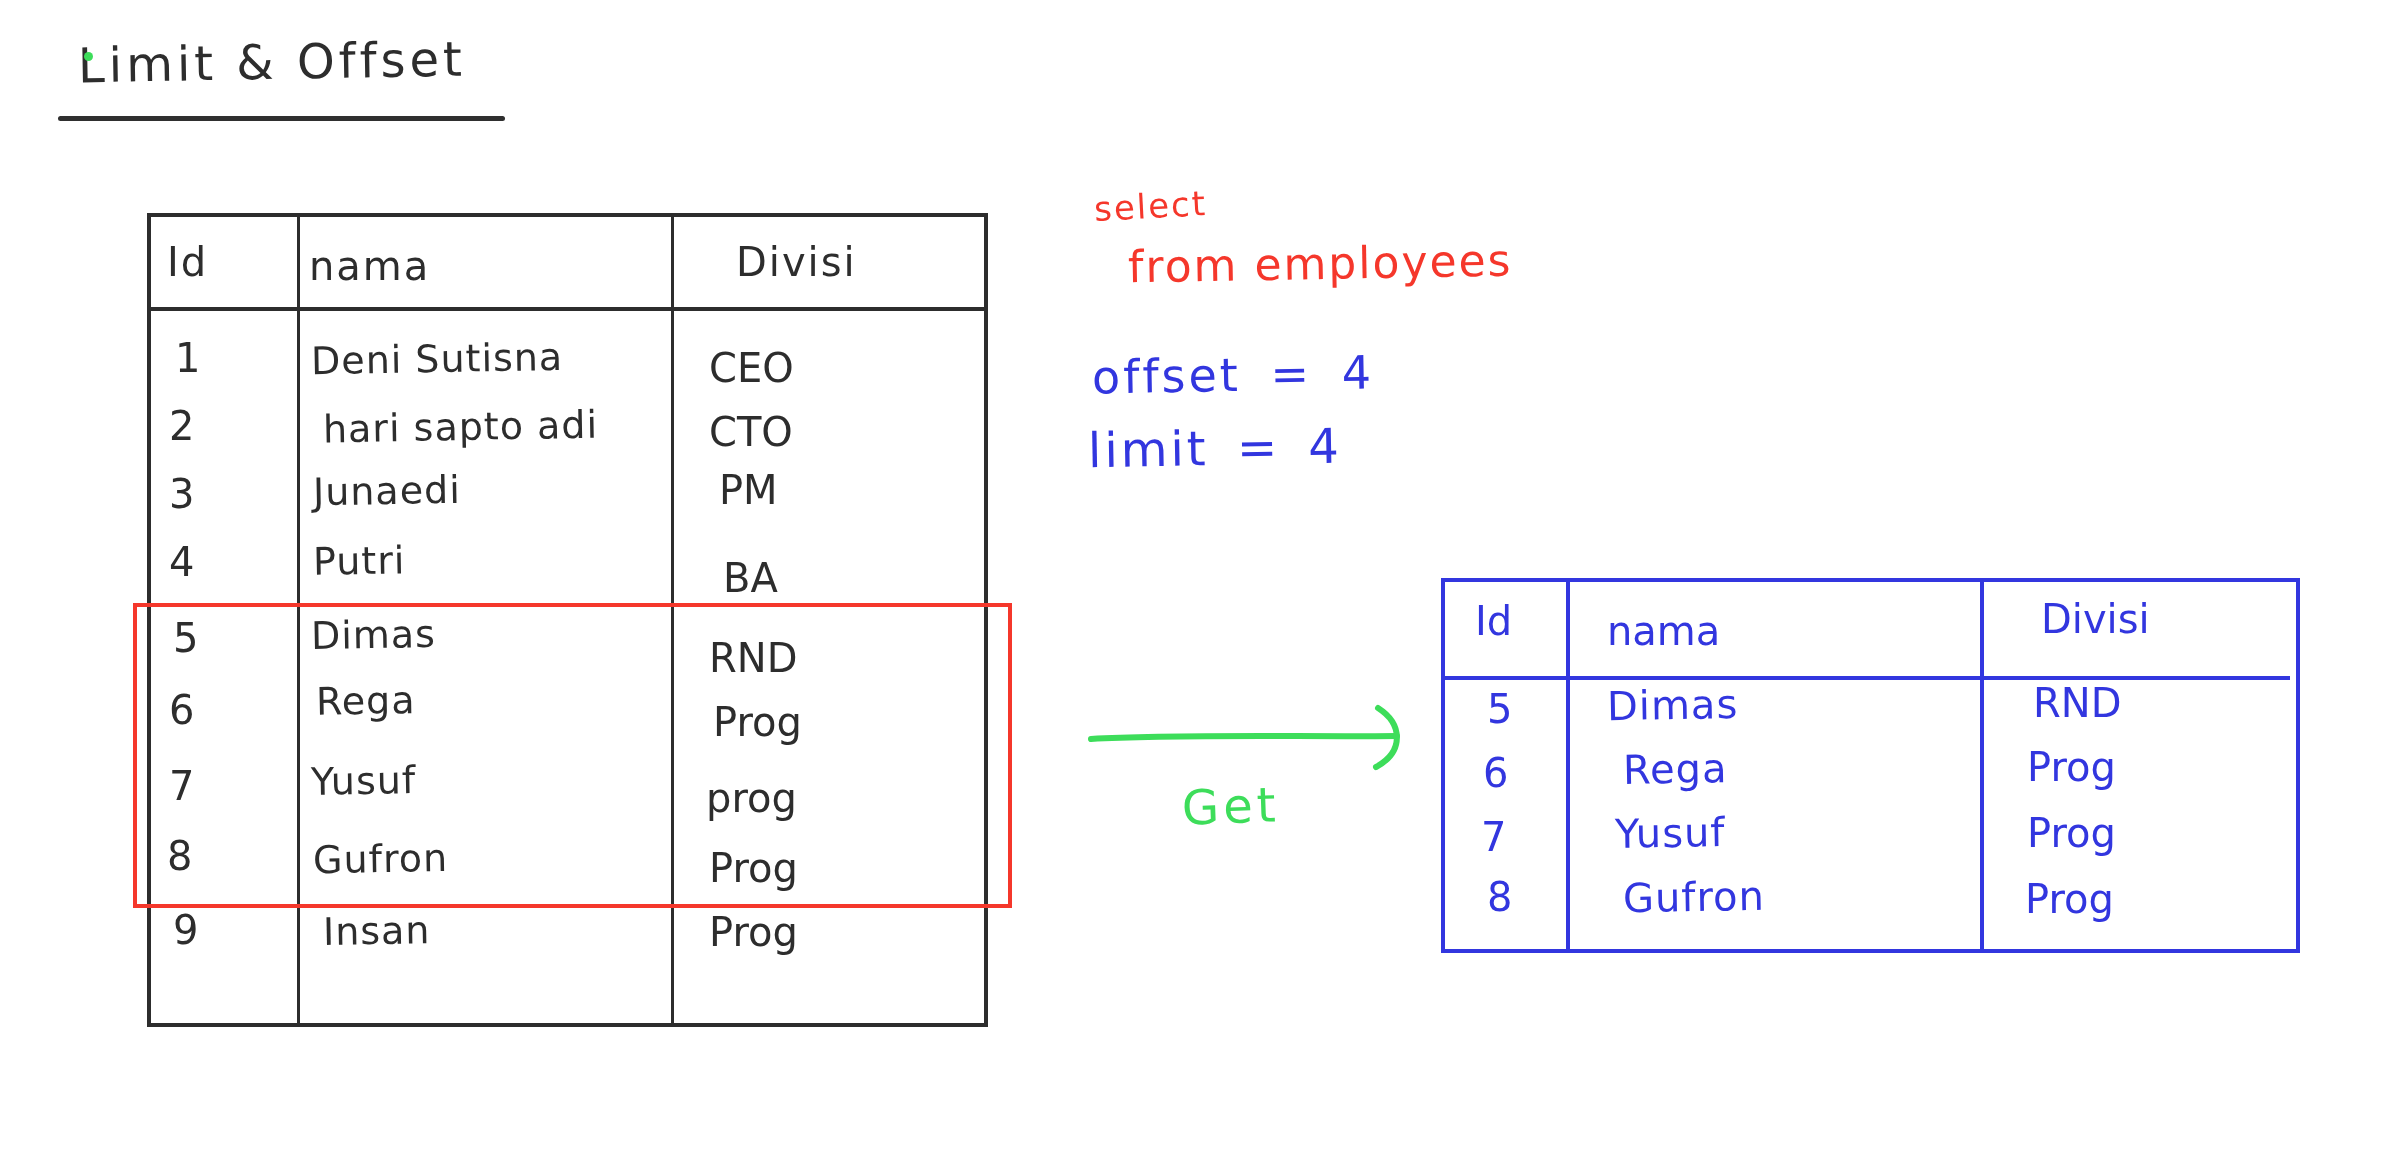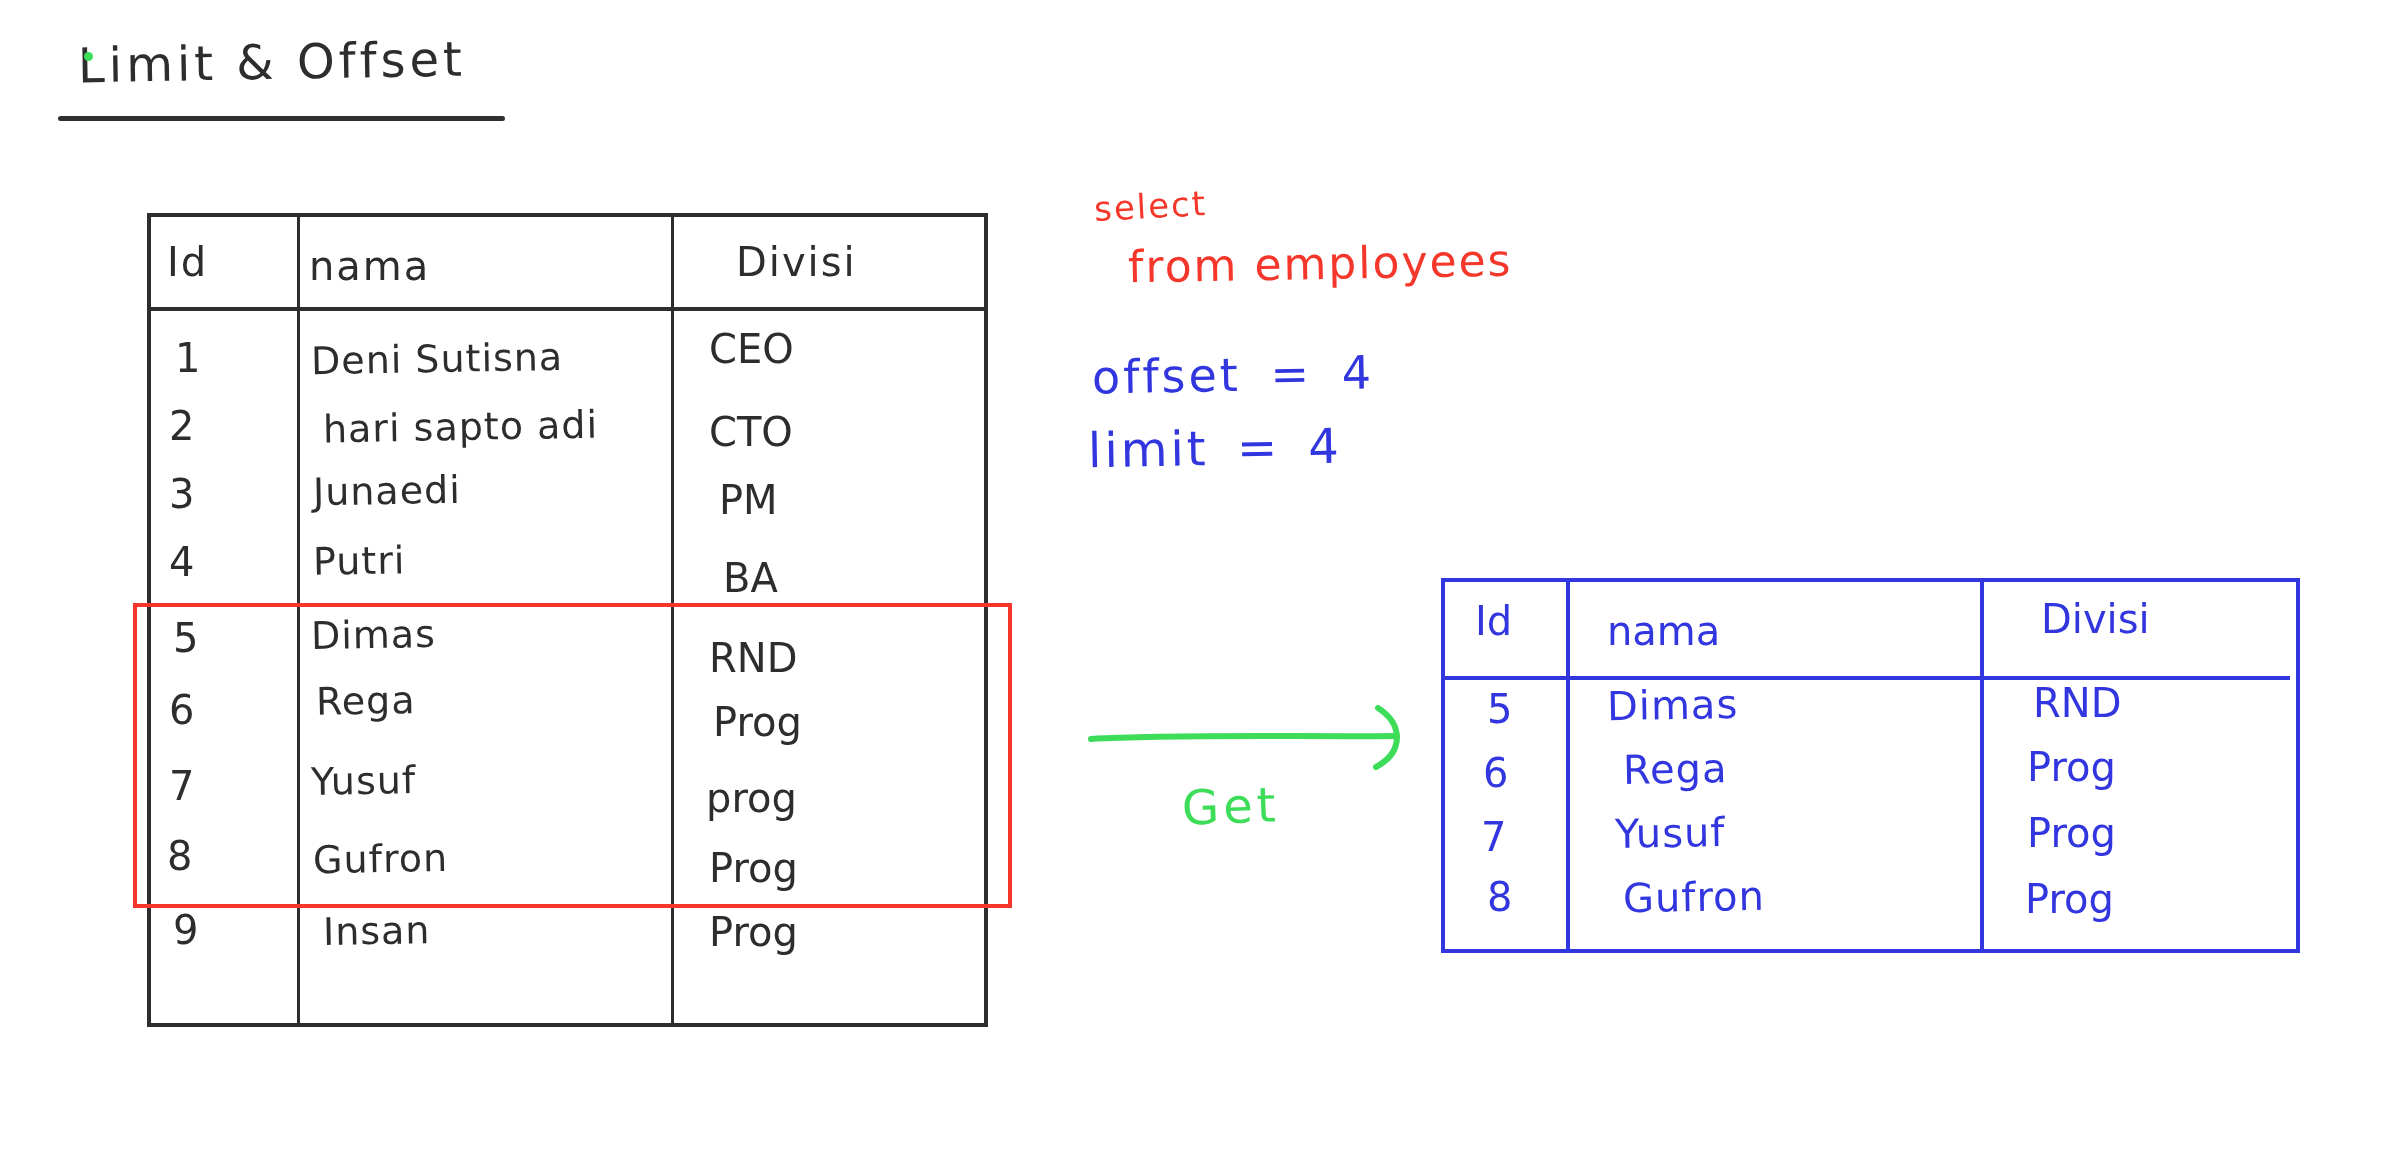--- a/index.html
+++ b/index.html
@@ -59,29 +59,29 @@
     <div class="vline v1"></div>
     <div class="vline v2"></div>
     <div class="hsep"></div>
 
     <div class="cell hdr" style="left:16px;top:22px">Id</div>
     <div class="cell hdr" style="left:158px;top:26px">nama</div>
     <div class="cell hdr" style="left:585px;top:22px">Divisi</div>
 
     <div class="cell" style="left:24px;top:118px">1</div>
     <div class="cell name" style="left:160px;top:120px">Deni Sutisna</div>
-    <div class="cell" style="left:558px;top:109px">CEO</div>
+    <div class="cell" style="left:558px;top:128px">CEO</div>
 
     <div class="cell" style="left:18px;top:186px">2</div>
     <div class="cell name" style="left:172px;top:188px">hari sapto adi</div>
     <div class="cell" style="left:558px;top:192px">CTO</div>
 
     <div class="cell" style="left:18px;top:254px">3</div>
     <div class="cell name" style="left:162px;top:252px">Junaedi</div>
-    <div class="cell" style="left:568px;top:260px">PM</div>
+    <div class="cell" style="left:568px;top:250px">PM</div>
 
     <div class="cell" style="left:18px;top:322px">4</div>
     <div class="cell name" style="left:162px;top:322px">Putri</div>
     <div class="cell" style="left:572px;top:338px">BA</div>
 
     <div class="cell" style="left:22px;top:398px">5</div>
     <div class="cell name" style="left:160px;top:396px">Dimas</div>
     <div class="cell" style="left:558px;top:418px">RND</div>
 
     <div class="cell" style="left:18px;top:470px">6</div>

